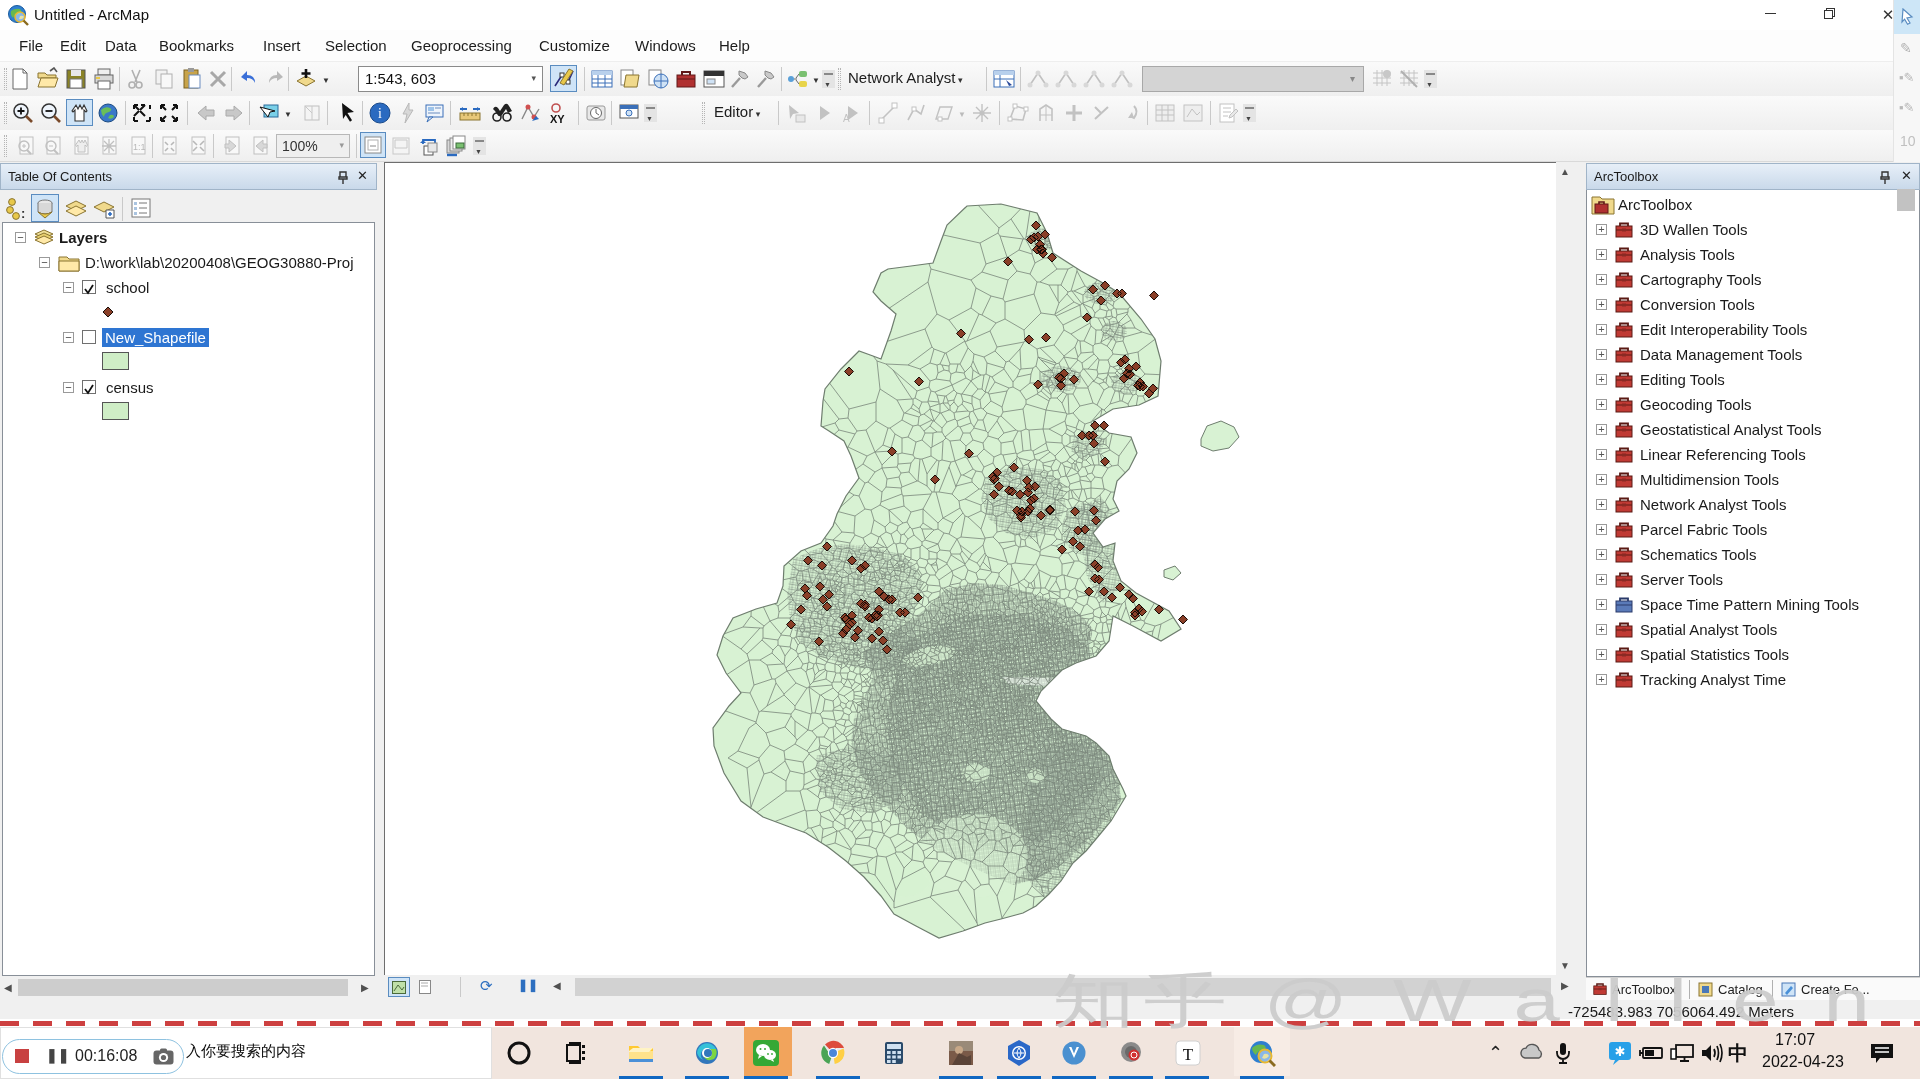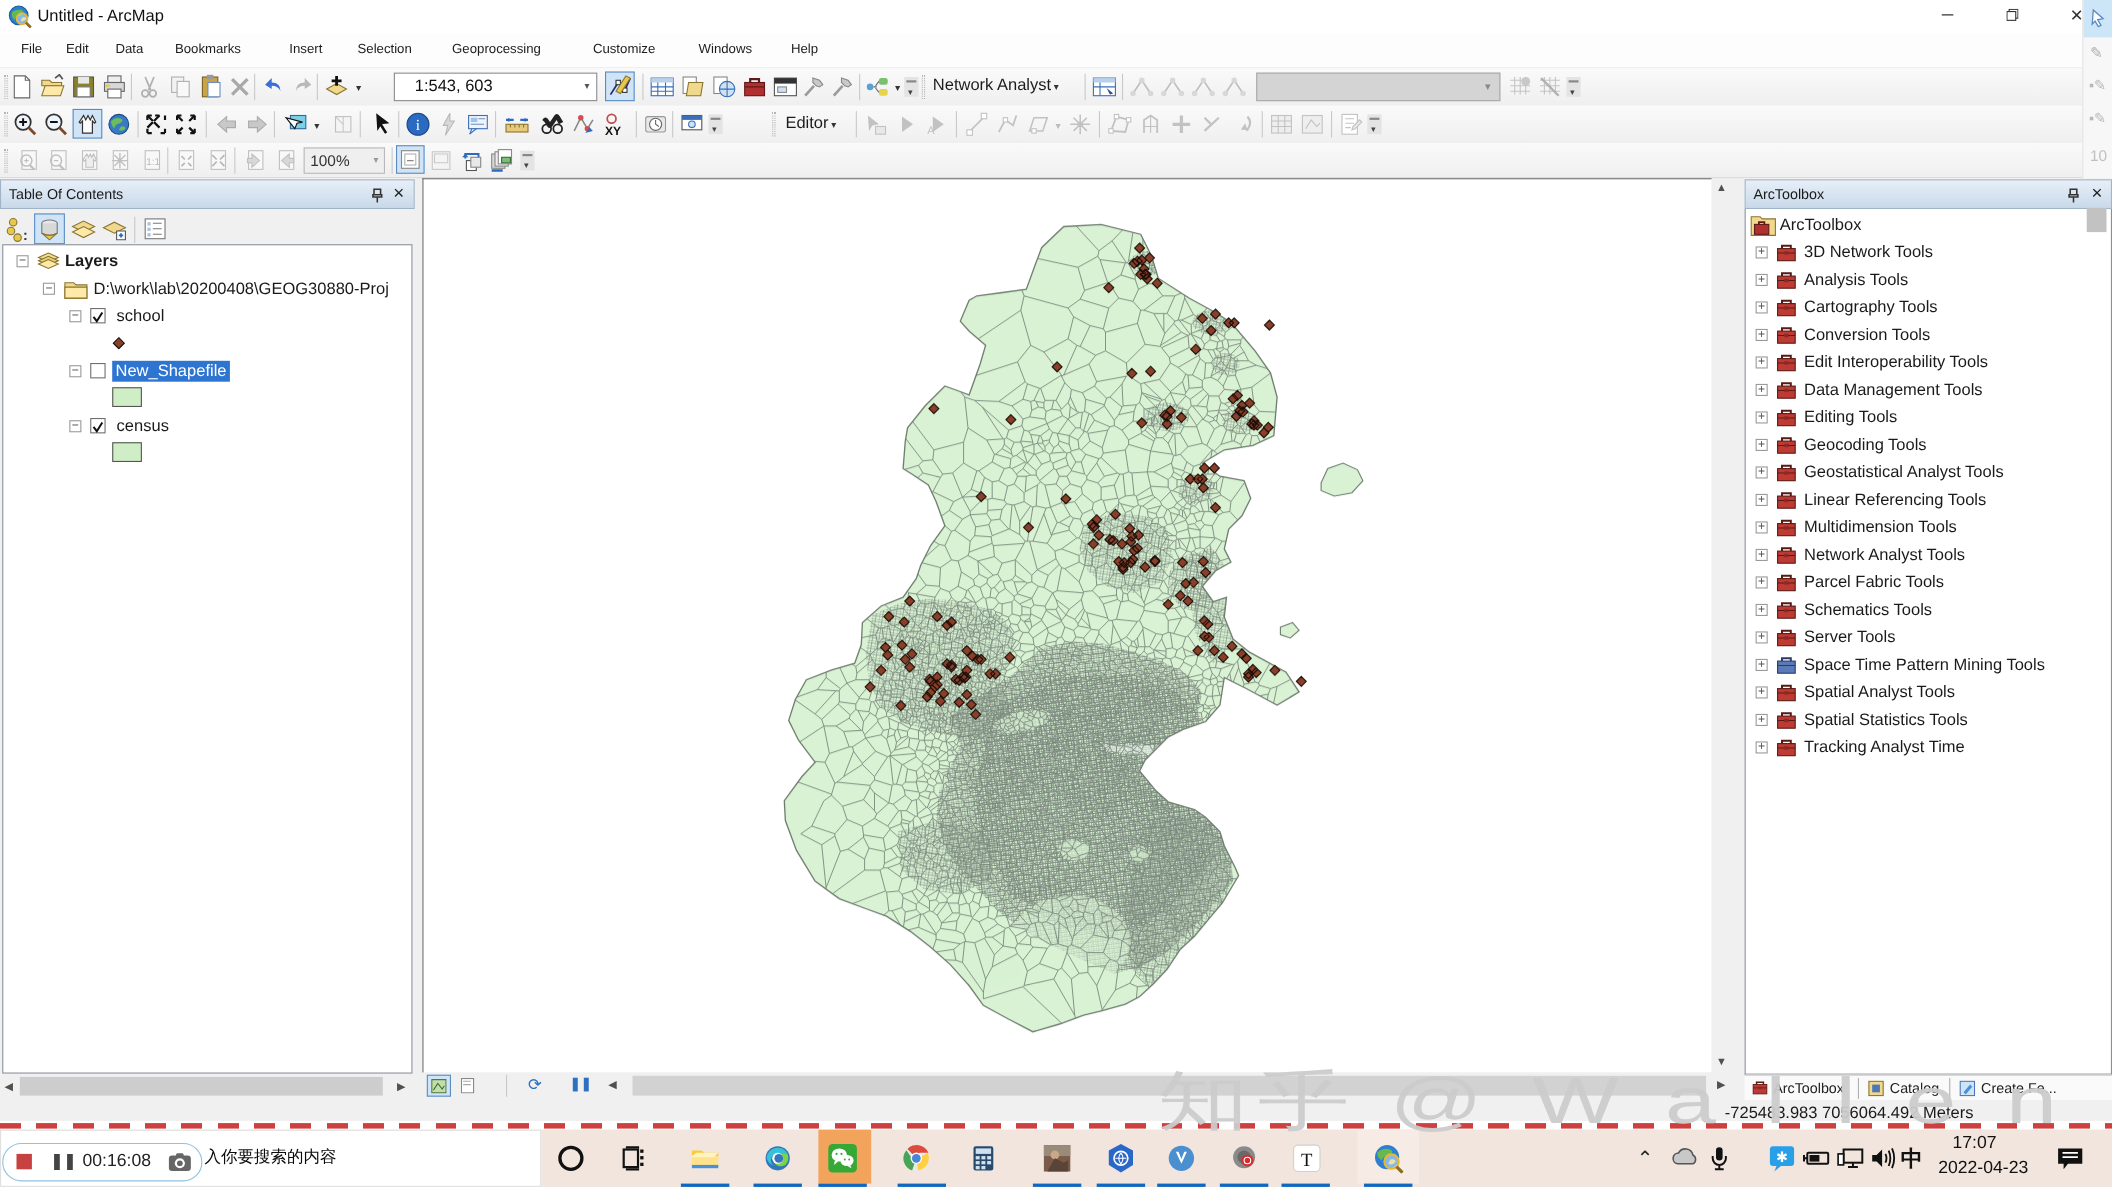--- a/index.html
+++ b/index.html
@@ -1,20 +1,20 @@
 <!DOCTYPE html>
 <html><head><meta charset="utf-8"><style>
 *{margin:0;padding:0;box-sizing:border-box}
 html,body{width:1920px;height:1079px;overflow:hidden;font-family:"Liberation Sans",sans-serif;background:#f0f0f0}
 .abs{position:absolute}
 #titlebar{left:0;top:0;width:1920px;height:30px;background:#fff}
 #titlebar .t{left:34px;top:6px;font-size:15px;color:#111}
 .winbtn{top:0;width:46px;height:30px;text-align:center;line-height:30px;color:#333;font-size:13px}
 #menubar{left:0;top:30px;width:1920px;height:32px;background:#fdfdfd;border-bottom:1px solid #eee}
-.menu{top:37px;font-size:12px;color:#1c1c1c}
+.menu{top:37px;font-size:15px;color:#1c1c1c}
 #tb1{left:0;top:62px;width:1920px;height:34px;background:linear-gradient(#fafafa,#efefef)}
 #tb2{left:0;top:96px;width:1920px;height:34px;background:linear-gradient(#fafafa,#efefef)}
 #tb3{left:0;top:130px;width:1920px;height:32px;background:linear-gradient(#fafafa,#efefef);border-bottom:1px solid #d9d9d9}
 .grip{width:3px;height:22px;border-left:1px dotted #b5b5b5;border-right:1px dotted #b5b5b5}
 .vsep{width:1px;height:24px;background:#c9c9c9}
 #toc{left:0;top:162px;width:377px;height:838px;background:#f0f0f0}
 .phead{height:27px;background:linear-gradient(#e7eff8,#c9d9ea);border:1px solid #a0b4c8;font-size:13px;color:#1a1a1a;padding:5px 0 0 7px}
 #toctree{left:2px;top:60px;width:373px;height:754px;background:#fff;border:1px solid #888f98}
 #tbxtree{left:1586px;top:190px;width:334px;height:787px;background:#fff;border:1px solid #888f98;border-top:none}
 #map{left:384px;top:162px;width:1172px;height:813px;background:#fff;border-left:1px solid #6e6e6e;border-top:1px solid #6e6e6e}
@@ -115,21 +115,21 @@
     </svg>
     <svg class="abs" style="left:264px;top:5px" width="24" height="24" viewBox="0 0 24 24">
       <path d="M19 10 L13 4 L13 8 Q5 8 5 16 Q7 11 13 11 L13 14Z" fill="#b8b8b8"></path>
     </svg>
     <div class="vsep abs" style="left:288px;top:5px"></div>
     <svg class="abs" style="left:294px;top:5px" width="24" height="24" viewBox="0 0 24 24">
       <path d="M3 14l9-5 9 5-9 5z" fill="#f0d98c" stroke="#8a7430"></path>
       <path d="M12 2v9M7.5 6.5h9" stroke="#111" stroke-width="2.6"></path>
     </svg>
     <div class="abs" style="left:322px;top:14px;font-size:8px;color:#333">▼</div>
-    <div class="abs" style="left:358px;top:4px;width:185px;height:26px;background:#fff;border:1px solid #8a8a8a;font-size:15px;color:#111;padding:3px 0 0 18px">1:543, 603<span style="position:absolute;right:6px;top:6px;font-size:9px;color:#555">▾</span></div>
+    <div class="abs" style="left:358px;top:4px;width:185px;height:26px;background:#fff;border:1px solid #8a8a8a;font-size:15px;color:#111;padding:3px 0 0 6px">1:543, 603<span style="position:absolute;right:6px;top:6px;font-size:9px;color:#555">▾</span></div>
     <div class="abs" style="left:550px;top:3px;width:27px;height:27px;background:#cfe4f7;border:1px solid #5a8cc0"></div>
     <svg class="abs" style="left:552px;top:5px" width="24" height="24" viewBox="0 0 24 24">
       <path d="M3 19L10 8l6 7 5-11" fill="none" stroke="#2a2a7a" stroke-width="1.6"></path>
       <rect x="8" y="6" width="4" height="4" fill="#fff" stroke="#333"></rect>
       <rect x="14" y="13" width="4" height="4" fill="#fff" stroke="#333"></rect>
       <path d="M17 2l4 2-9 14-4-2z" fill="#e8c84a" stroke="#8a7430"></path>
     </svg>
     <div class="vsep abs" style="left:584px;top:5px"></div>
     <svg class="abs" style="left:590px;top:5px" width="24" height="24" viewBox="0 0 24 24">
       <rect x="2" y="4" width="20" height="16" fill="#fff" stroke="#3a6fb8"></rect>
@@ -648,21 +648,21 @@
       <path d="M8 9V7h5v2" fill="none" stroke="#601818" stroke-width="1.6"></path>
     </svg>
     <div class="trow" style="left:31px;top:6px">ArcToolbox</div>
     <div class="exp" style="left:9px;top:34px;color:#555">+</div>
     <svg width="18" height="18" viewBox="0 0 18 18" style="position:absolute;left:28px;top:31px">
       <rect x="1" y="5" width="16" height="11" fill="#c03a34" stroke="#5a1a14"></rect>
       <path d="M5 5V2.5h8V5" fill="none" stroke="#5a1a14" stroke-width="1.8"></path>
       <line x1="1" y1="9" x2="17" y2="9" stroke="#5a1a14"></line>
       <rect x="7" y="7.5" width="4" height="3" fill="#8a2a24"></rect>
     </svg>
-    <div class="trow" style="left:53px;top:31px">3D Network Tools</div>
+    <div class="trow" style="left:53px;top:31px">3D Wallen Tools</div>
     <div class="exp" style="left:9px;top:59px;color:#555">+</div>
     <svg width="18" height="18" viewBox="0 0 18 18" style="position:absolute;left:28px;top:56px">
       <rect x="1" y="5" width="16" height="11" fill="#c03a34" stroke="#5a1a14"></rect>
       <path d="M5 5V2.5h8V5" fill="none" stroke="#5a1a14" stroke-width="1.8"></path>
       <line x1="1" y1="9" x2="17" y2="9" stroke="#5a1a14"></line>
       <rect x="7" y="7.5" width="4" height="3" fill="#8a2a24"></rect>
     </svg>
     <div class="trow" style="left:53px;top:56px">Analysis Tools</div>
     <div class="exp" style="left:9px;top:84px;color:#555">+</div>
     <svg width="18" height="18" viewBox="0 0 18 18" style="position:absolute;left:28px;top:81px">

